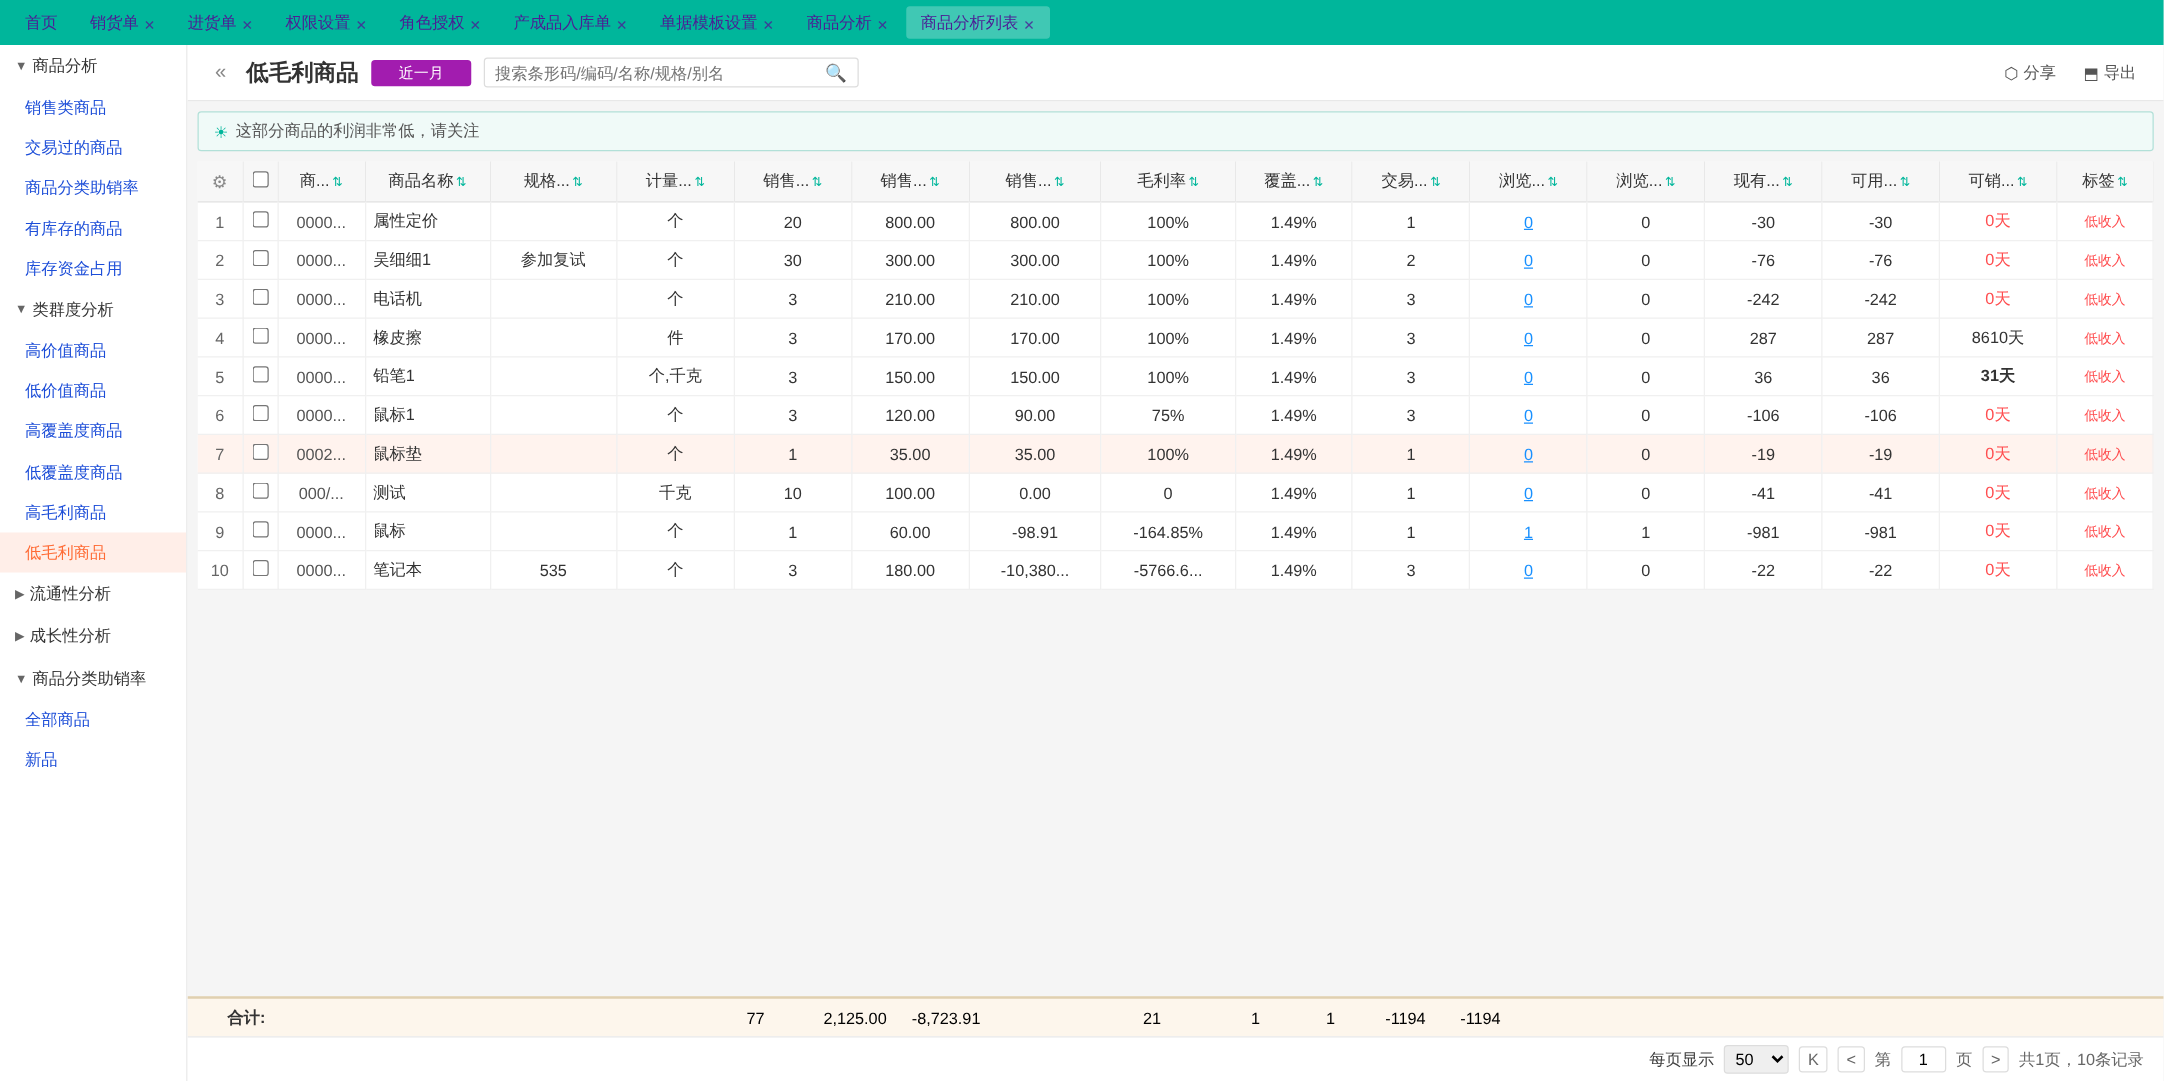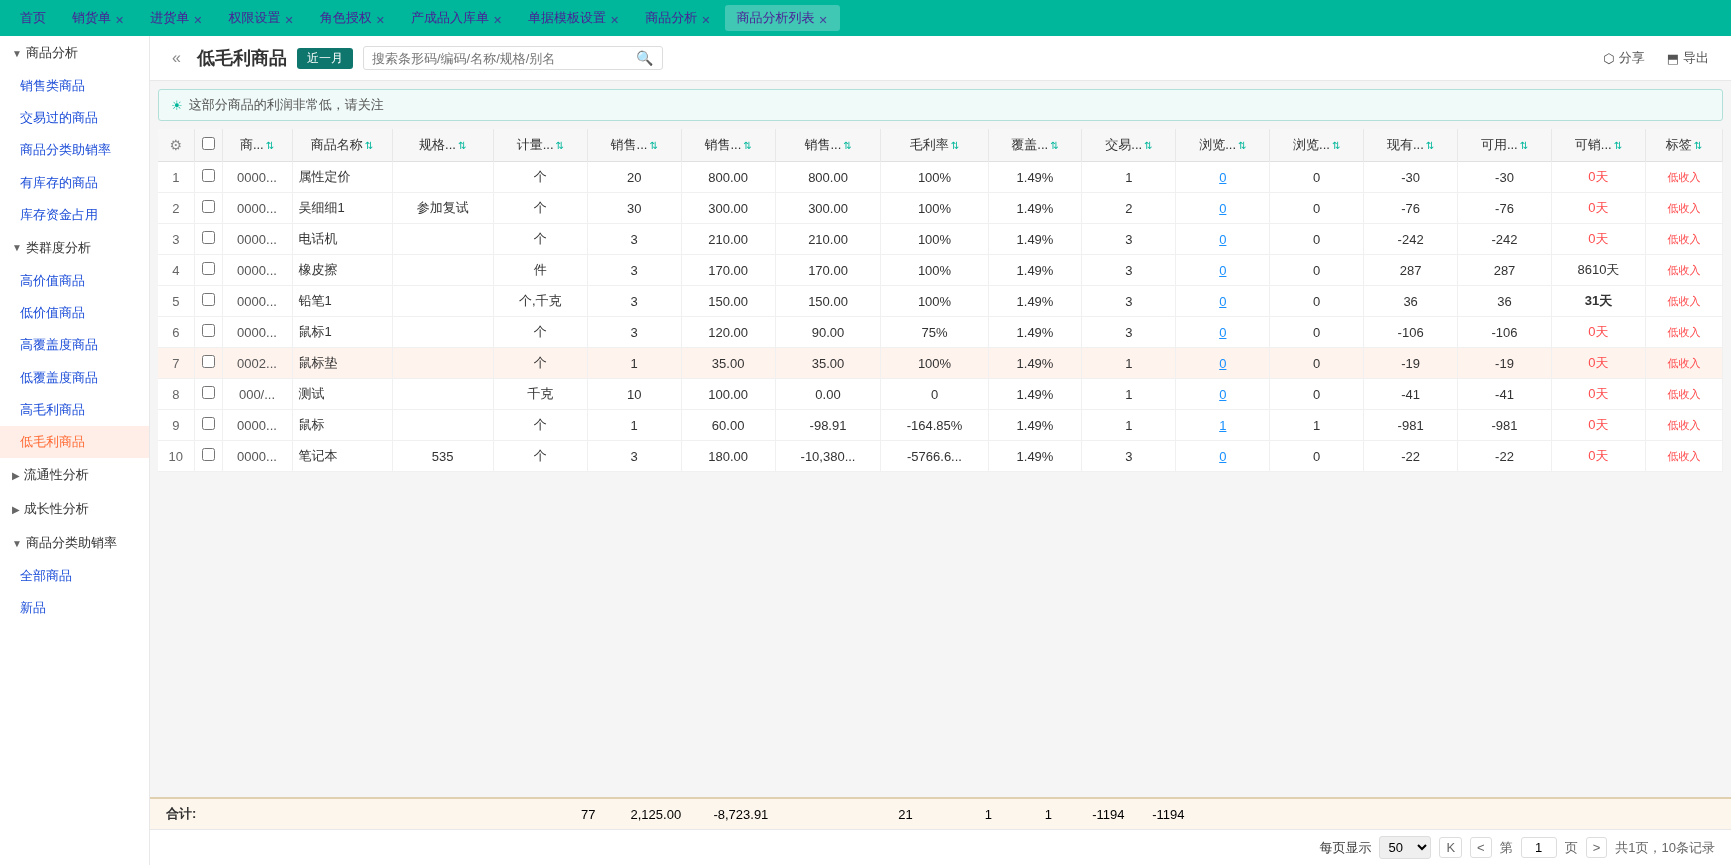--- a/index.html
+++ b/index.html
@@ -78,23 +78,23 @@
       align-items: center;
       gap: 10px;
       border-bottom: 1px solid #e8e8e8;
     }
     .page-title {
       font-size: 18px;
       font-weight: bold;
       color: #333;
     }
     .date-badge {
-      background: #0f766e;
+      background: #a21caf;
       color: #fff;
-      padding: 2px 10px;
+      padding: 2px 22px;
       border-radius: 3px;
       font-size: 12px;
       cursor: pointer;
     }
     .search-box {
       display: flex;
       align-items: center;
       border: 1px solid #ddd;
       border-radius: 3px;
       padding: 3px 8px;
@@ -189,21 +189,21 @@
     
     .sort-arrow { color: #00b69b; font-size: 10px; margin-left: 2px; }
 
     
     .th-gear { font-size: 14px; cursor: pointer; color: #888; }
 
     
     .table-footer {
       background: #fdf6ec;
       border-top: 2px solid #e0d0b0;
-      padding: 6px 16px;
+      padding: 6px 32px;
       display: flex;
       align-items: center;
       gap: 8px;
       font-size: 13px;
       flex-shrink: 0;
     }
     .footer-label { color: #333; font-weight: bold; }
 
     
     .pagination-bar {
@@ -594,21 +594,21 @@
     <div class="table-footer">
       <span class="footer-label">合计:</span>
       <div style="display:flex;flex:1;gap:0;align-items:center;">
         <div style="width:36px;"></div>
         <div style="width:28px;"></div>
         <div style="width:70px;"></div>
         <div style="width:100px;"></div>
         <div style="width:70px;"></div>
         <div style="width:50px;"></div>
         <div style="width:60px;text-align:center;">77</div>
-        <div style="width:75px;text-align:center;">2,125.00</div>
+        <div style="width:75px;text-align:right;">2,125.00</div>
         <div style="width:75px;text-align:right;">-8,723.91</div>
         <div style="width:65px;"></div>
         <div style="width:65px;"></div>
         <div style="width:60px;text-align:left;">21</div>
         <div style="width:60px;text-align:center;">1</div>
         <div style="width:60px;text-align:center;">1</div>
         <div style="width:60px;text-align:center;">-1194</div>
         <div style="width:60px;text-align:center;">-1194</div>
       </div>
     </div>

